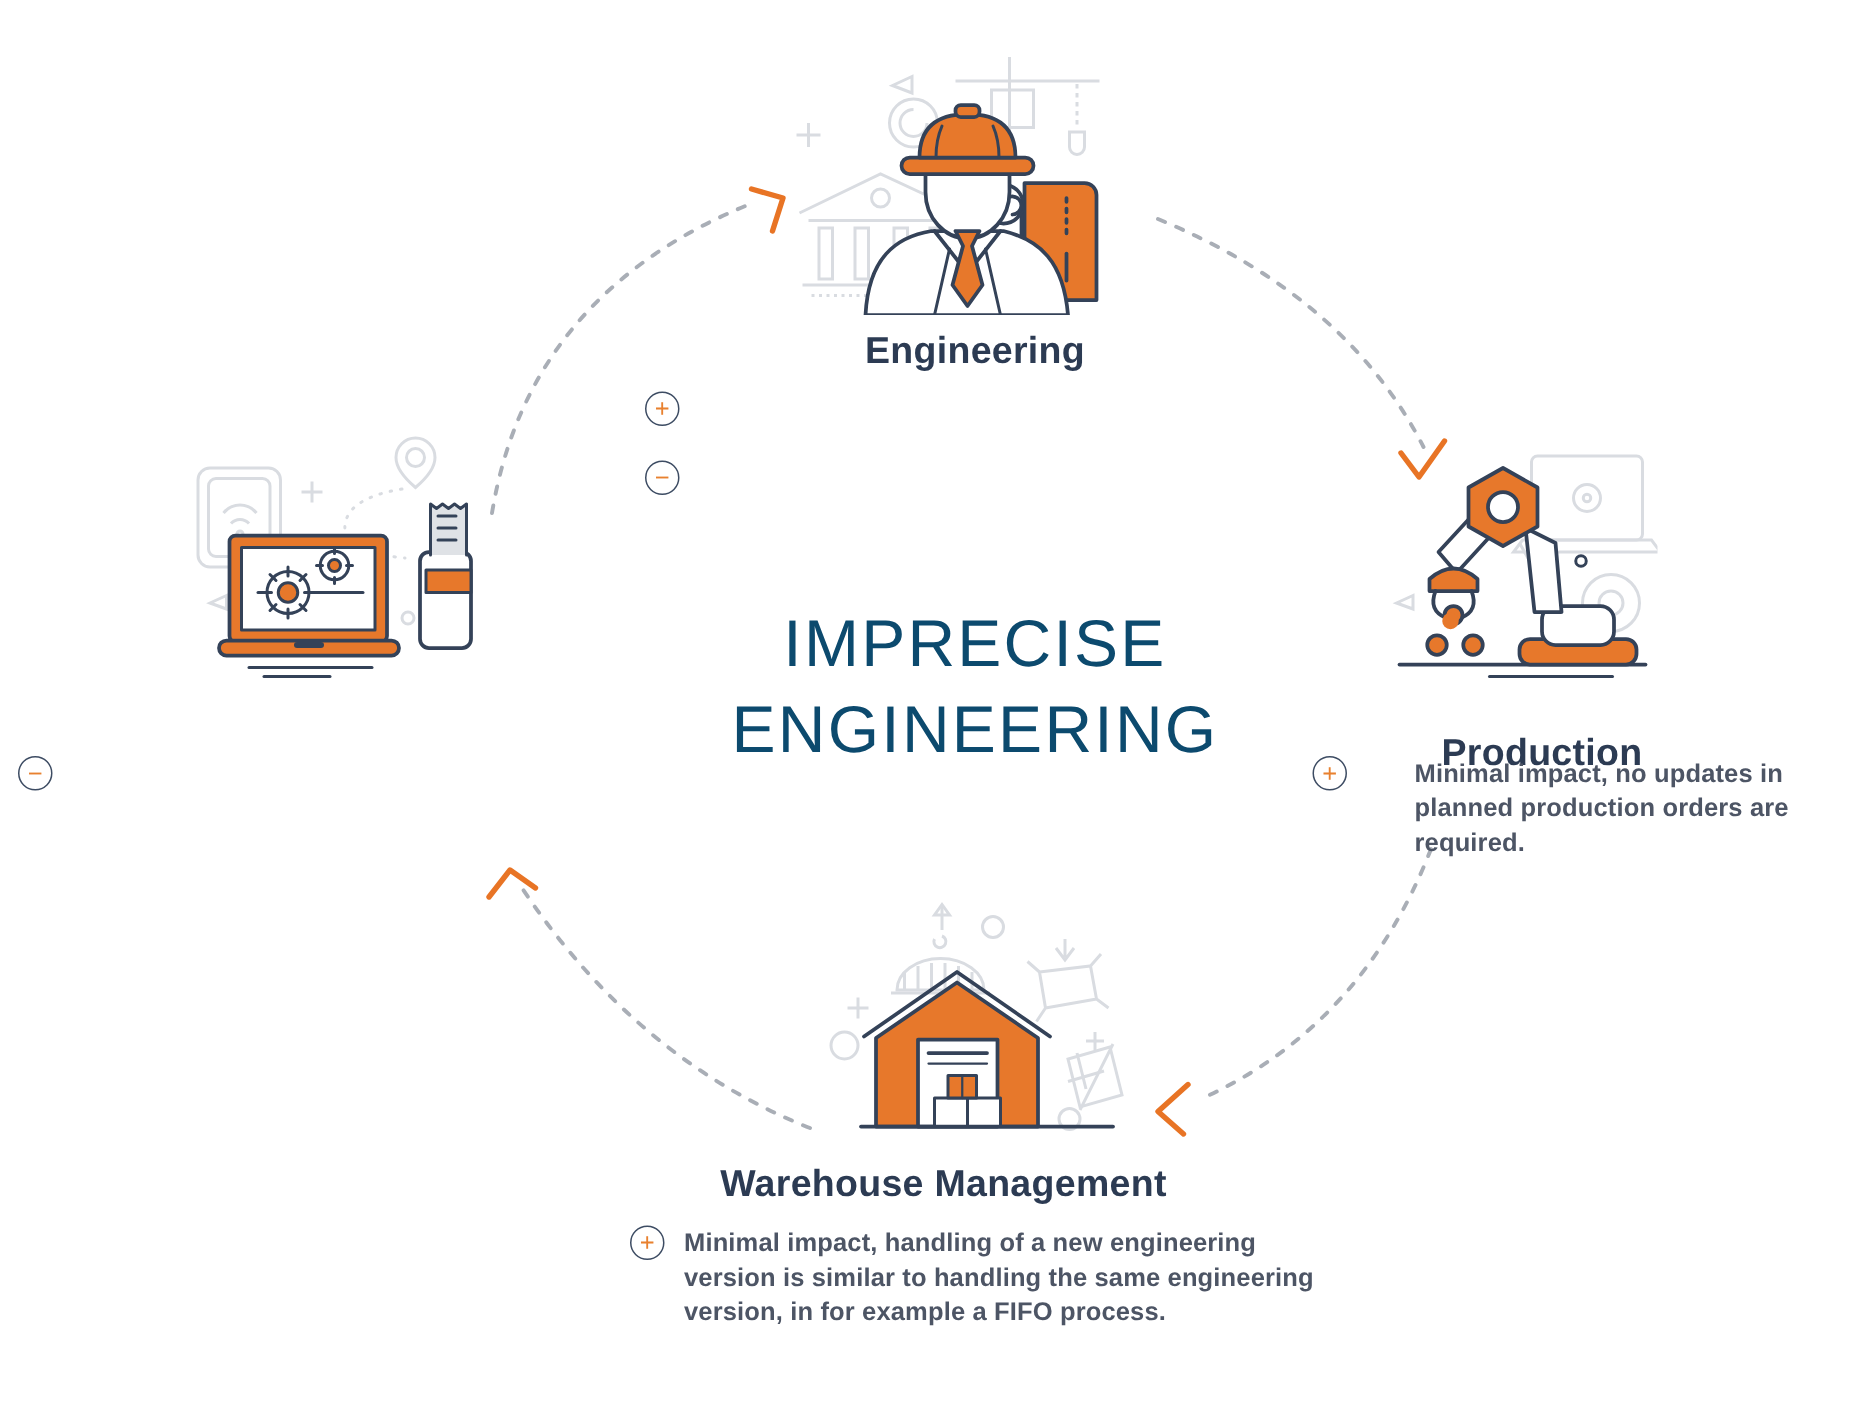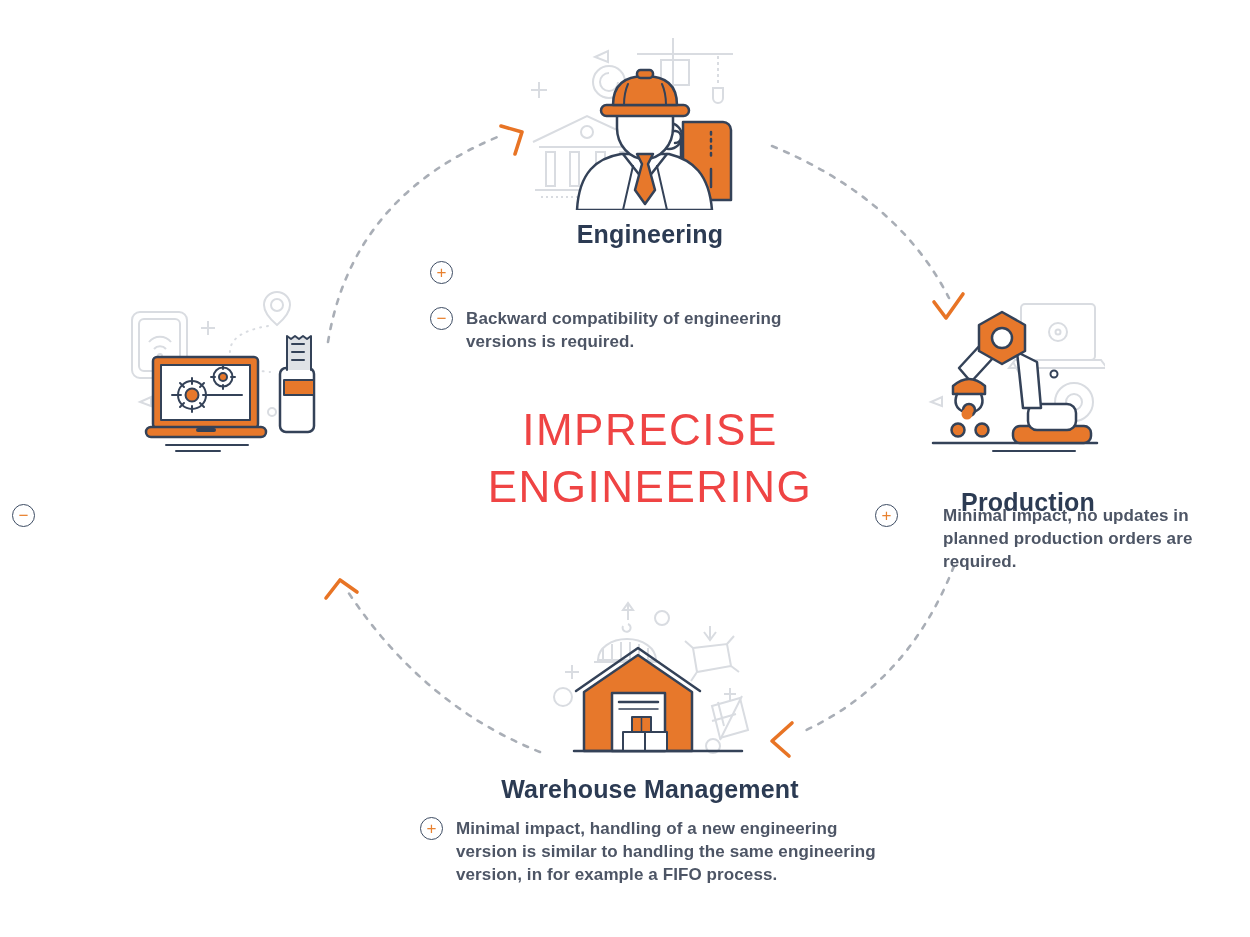--- a/index.html
+++ b/index.html
@@ -13,21 +13,21 @@
   #arcs{left:0;top:0;z-index:1;}
   
   .icon-svg{z-index:2;}
   
   .section-title{
     z-index:3;text-align:center;font-size:25px;font-weight:700;color:#2c3b53;
     letter-spacing:0.2px;
   }
   
   .center-title{
-    z-index:3;text-align:center;color:#ef4444;font-weight:300;
+    z-index:3;text-align:center;color:#0c4a6e;font-weight:300;
     font-size:44px;line-height:57px;letter-spacing:1.5px;
   }
   
   .points{z-index:3;display:flex;flex-direction:column;row-gap:23px;}
   .point{display:flex;align-items:flex-start;column-gap:13px;}
   .sign-circle{
     flex:0 0 auto;width:23px;height:23px;border:1.6px solid #3d4c63;border-radius:50%;
     color:#e8812f;font-size:17px;font-weight:400;line-height:22px;text-align:center;
     box-sizing:border-box;margin-top:0px;
   }
@@ -203,39 +203,38 @@
     <div>ENGINEERING</div>
   </div>
 
   <div class="abs section-title" style="left:450px;top:220px;width:400px;">Engineering</div>
   <div class="abs points" style="left:430px;top:261px;width:470px;">
     <div class="point w-eng1">
       <div class="sign-circle">+</div>
     </div>
     <div class="point w-eng2">
       <div class="sign-circle">−</div>
-      <div class="point-text">Backward compatibility of engineering versions is required.</div>
     </div>
   </div>
 
   <div class="abs section-title" style="left:878px;top:488px;width:300px;">Production</div>
   <div class="abs points" style="left:875px;top:504px;width:375px;">
     <div class="point w-prod">
       <div class="sign-circle">+</div>
       <div class="point-text">Minimal impact, no updates in planned production orders are required.</div>
     </div>
   </div>
 
   <div class="abs points" style="left:12px;top:504px;width:425px;">
     <div class="point w-serv">
       <div class="sign-circle">−</div>
     </div>
   </div>
 
-  <div class="abs section-title" style="left:450px;top:775px;width:400px;">Warehouse Management</div>
+  <div class="abs section-title" style="left:429px;top:775px;width:400px;">Warehouse Management</div>
   <div class="abs points" style="left:420px;top:817px;width:490px;">
     <div class="point w-wh">
       <div class="sign-circle">+</div>
       <div class="point-text">Minimal impact, handling of a new engineering version is similar to handling the same engineering version, in for example a FIFO process.</div>
     </div>
   </div>
 
 </div>
 
 </body></html>

